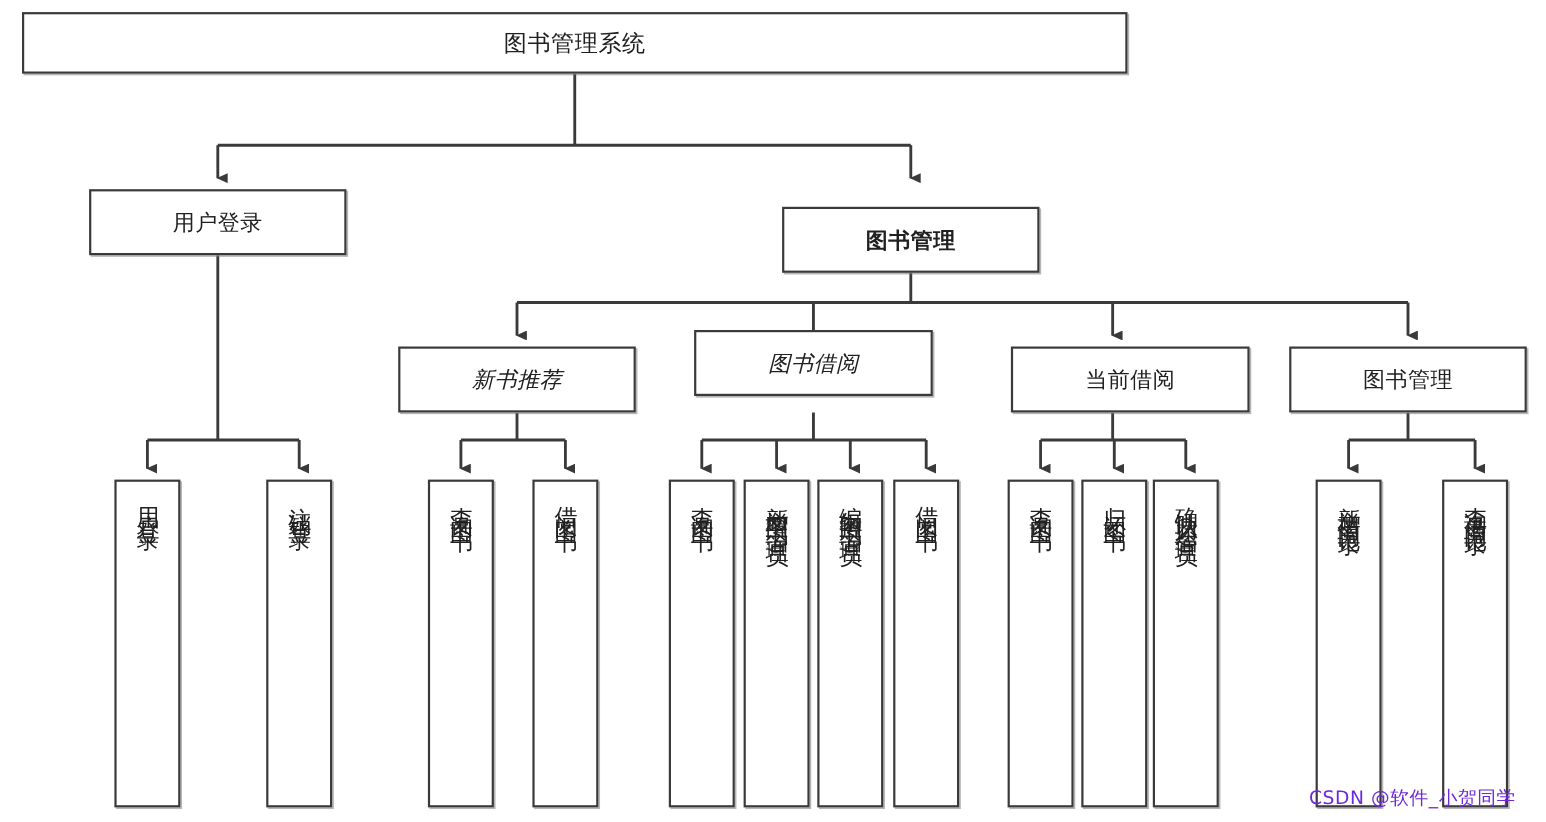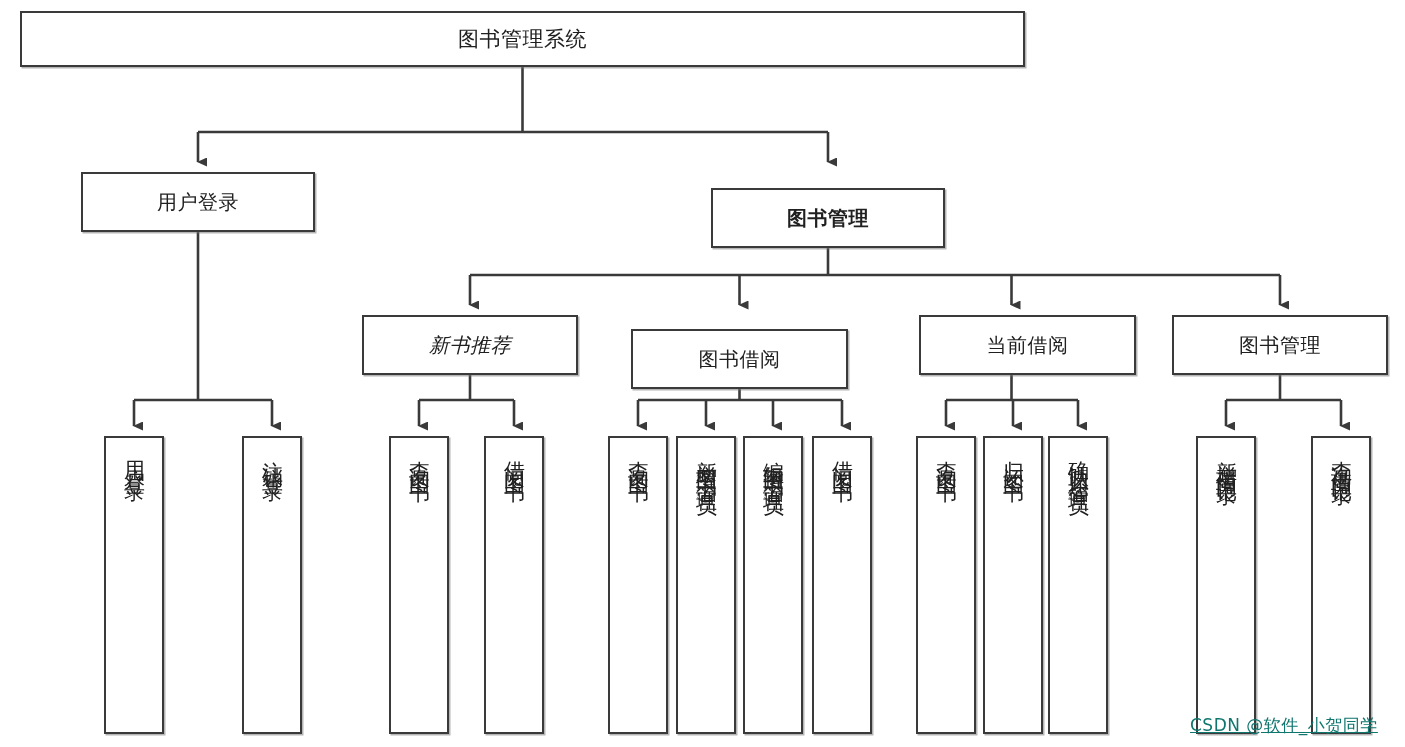--- a/index.html
+++ b/index.html
@@ -60,25 +60,24 @@
     line-height:1.0;
     letter-spacing:7px;
     white-space:nowrap;
   }
   .n-leaf.tall .label{letter-spacing:5px;}
   #watermark{
     position:absolute;
     left:1190px;
     top:714px;
     font-size:17px;
-    color:#0f766e;
+    color:#6d28d9;
     letter-spacing:0.5px;
     z-index:3;
     white-space:nowrap;
-    text-decoration:underline;
   }
 </style>
 </head>
 <body>
 
 <div id="canvas">
 
   <svg id="connectors" viewBox="0 0 1405 747" width="1405" height="747" aria-hidden="true">
     <defs>
       <marker id="arrowhead" markerWidth="9" markerHeight="10" refX="4.5" refY="9" orient="auto" markerUnits="userSpaceOnUse">
@@ -128,21 +127,21 @@
       </div>
       <div class="node n-branch" style="left: 81px; top: 172px; width: 234px; height: 60px;">
         <span class="label">用户登录</span>
       </div>
       <div class="node n-branch" style="left: 711px; top: 188px; width: 234px; height: 60px; font-weight: bold;">
         <span class="label">图书管理</span>
       </div>
       <div class="node n-branch" style="left: 362px; top: 315px; width: 216px; height: 60px; font-style: italic;">
         <span class="label">新书推荐</span>
       </div>
-      <div class="node n-branch" style="left: 631px; top: 329px; width: 217px; height: 60px;">
+      <div class="node n-branch" style="left: 631px; top: 300px; width: 217px; height: 60px; font-style: italic;">
         <span class="label">图书借阅</span>
       </div>
       <div class="node n-branch" style="left: 903px; top: 315px; width: 217px; height: 60px; margin-left: 16px;">
         <span class="label">当前借阅</span>
       </div>
       <div class="node n-branch" style="left: 1172px; top: 315px; width: 216px; height: 60px;">
         <span class="label">图书管理</span>
       </div>
       <div class="node n-leaf" style="left: 104px; top: 436px; width: 60px; height: 298px;">
         <span class="label">用户登录</span>

